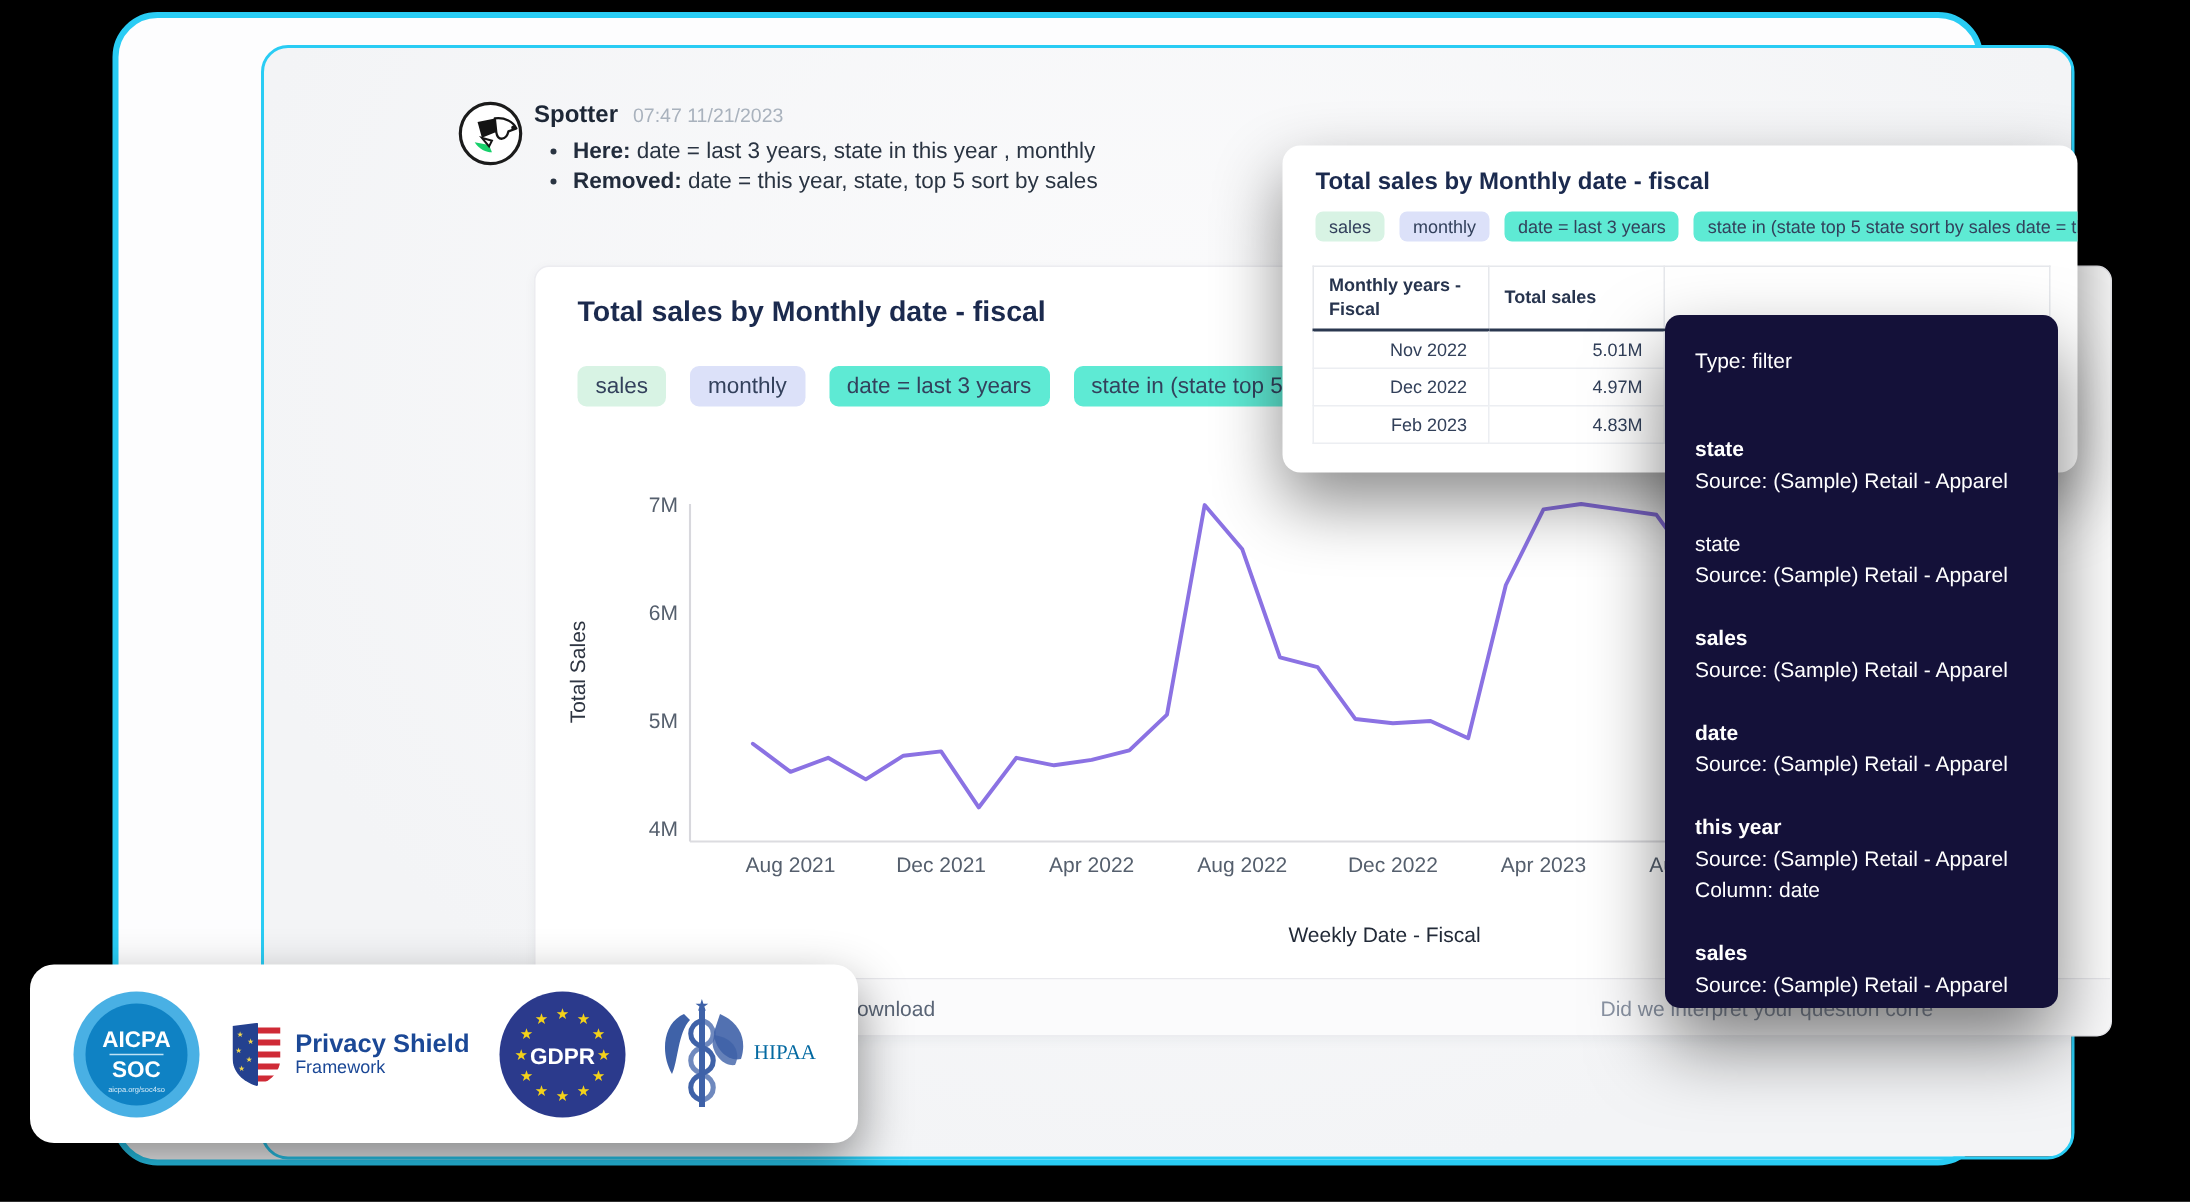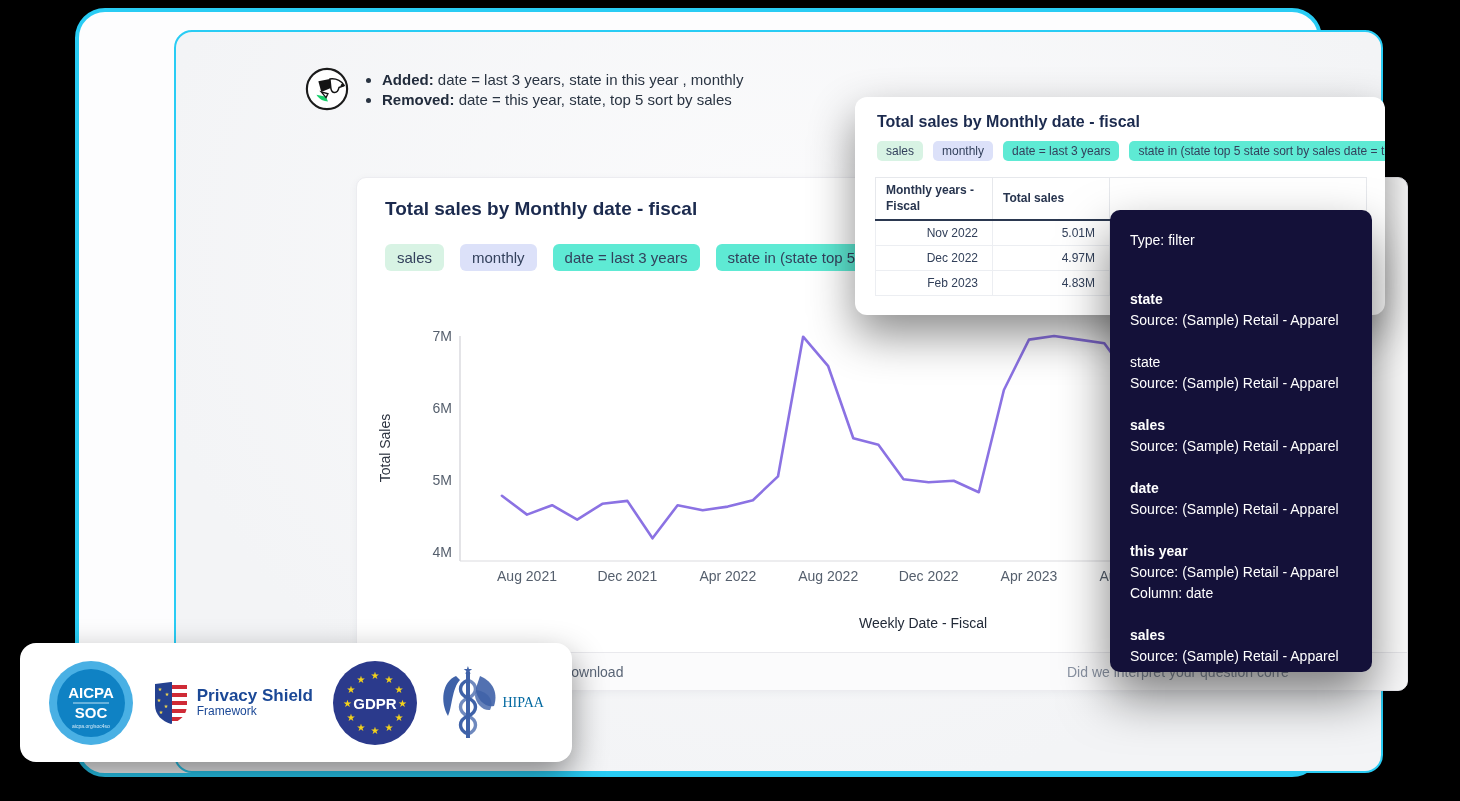--- a/index.html
+++ b/index.html
@@ -88,22 +88,26 @@
       <svg class="avatar" viewBox="0 0 48 48">
         <circle cx="24" cy="24" r="21" fill="#fff" stroke="#1b1b1b" stroke-width="2.2"></circle>
         <path d="M13 30 C16 35 21 37 25 37 L23 32 Z" fill="#17d06b"></path>
         <path d="M15 16 L27 13.5 L28 23 L18 27 Z" fill="#141414"></path>
         <path d="M27 13.5 C34 12.5 40 16 42 20.5 L36.5 22.5 C35 29 29 29.5 28 23 Z" fill="#fff" stroke="#141414" stroke-width="1.6" stroke-linejoin="round"></path>
         <path d="M18 27 L23 33 L25 29 Z" fill="#fff" stroke="#141414" stroke-width="1.4"></path>
         <circle cx="40" cy="20" r="1.6" fill="#141414"></circle>
       </svg>
 
       <div class="chat">
+        <div class="chat-head">
+          <span class="chat-name">Spotter</span>
+          <span class="chat-time">07:47 11/21/2023</span>
+        </div>
         <ul id="chat-bullets">
-            <li><b>Added: </b>date = last 3 years,  state in this year , monthly</li>
+            <li><b>Here: </b>date = last 3 years,  state in this year , monthly</li>
             <li><b>Removed: </b>date = this year, state, top 5 sort by sales</li>
           </ul>
       </div>
 
       <div class="chart-card">
         <h2 class="card-title">Total sales by Monthly date - fiscal</h2>
         <div class="tags" id="main-tags">
             <span class="pill measure">sales</span>
             <span class="pill time">monthly</span>
             <span class="pill filter">date = last 3 years</span>

